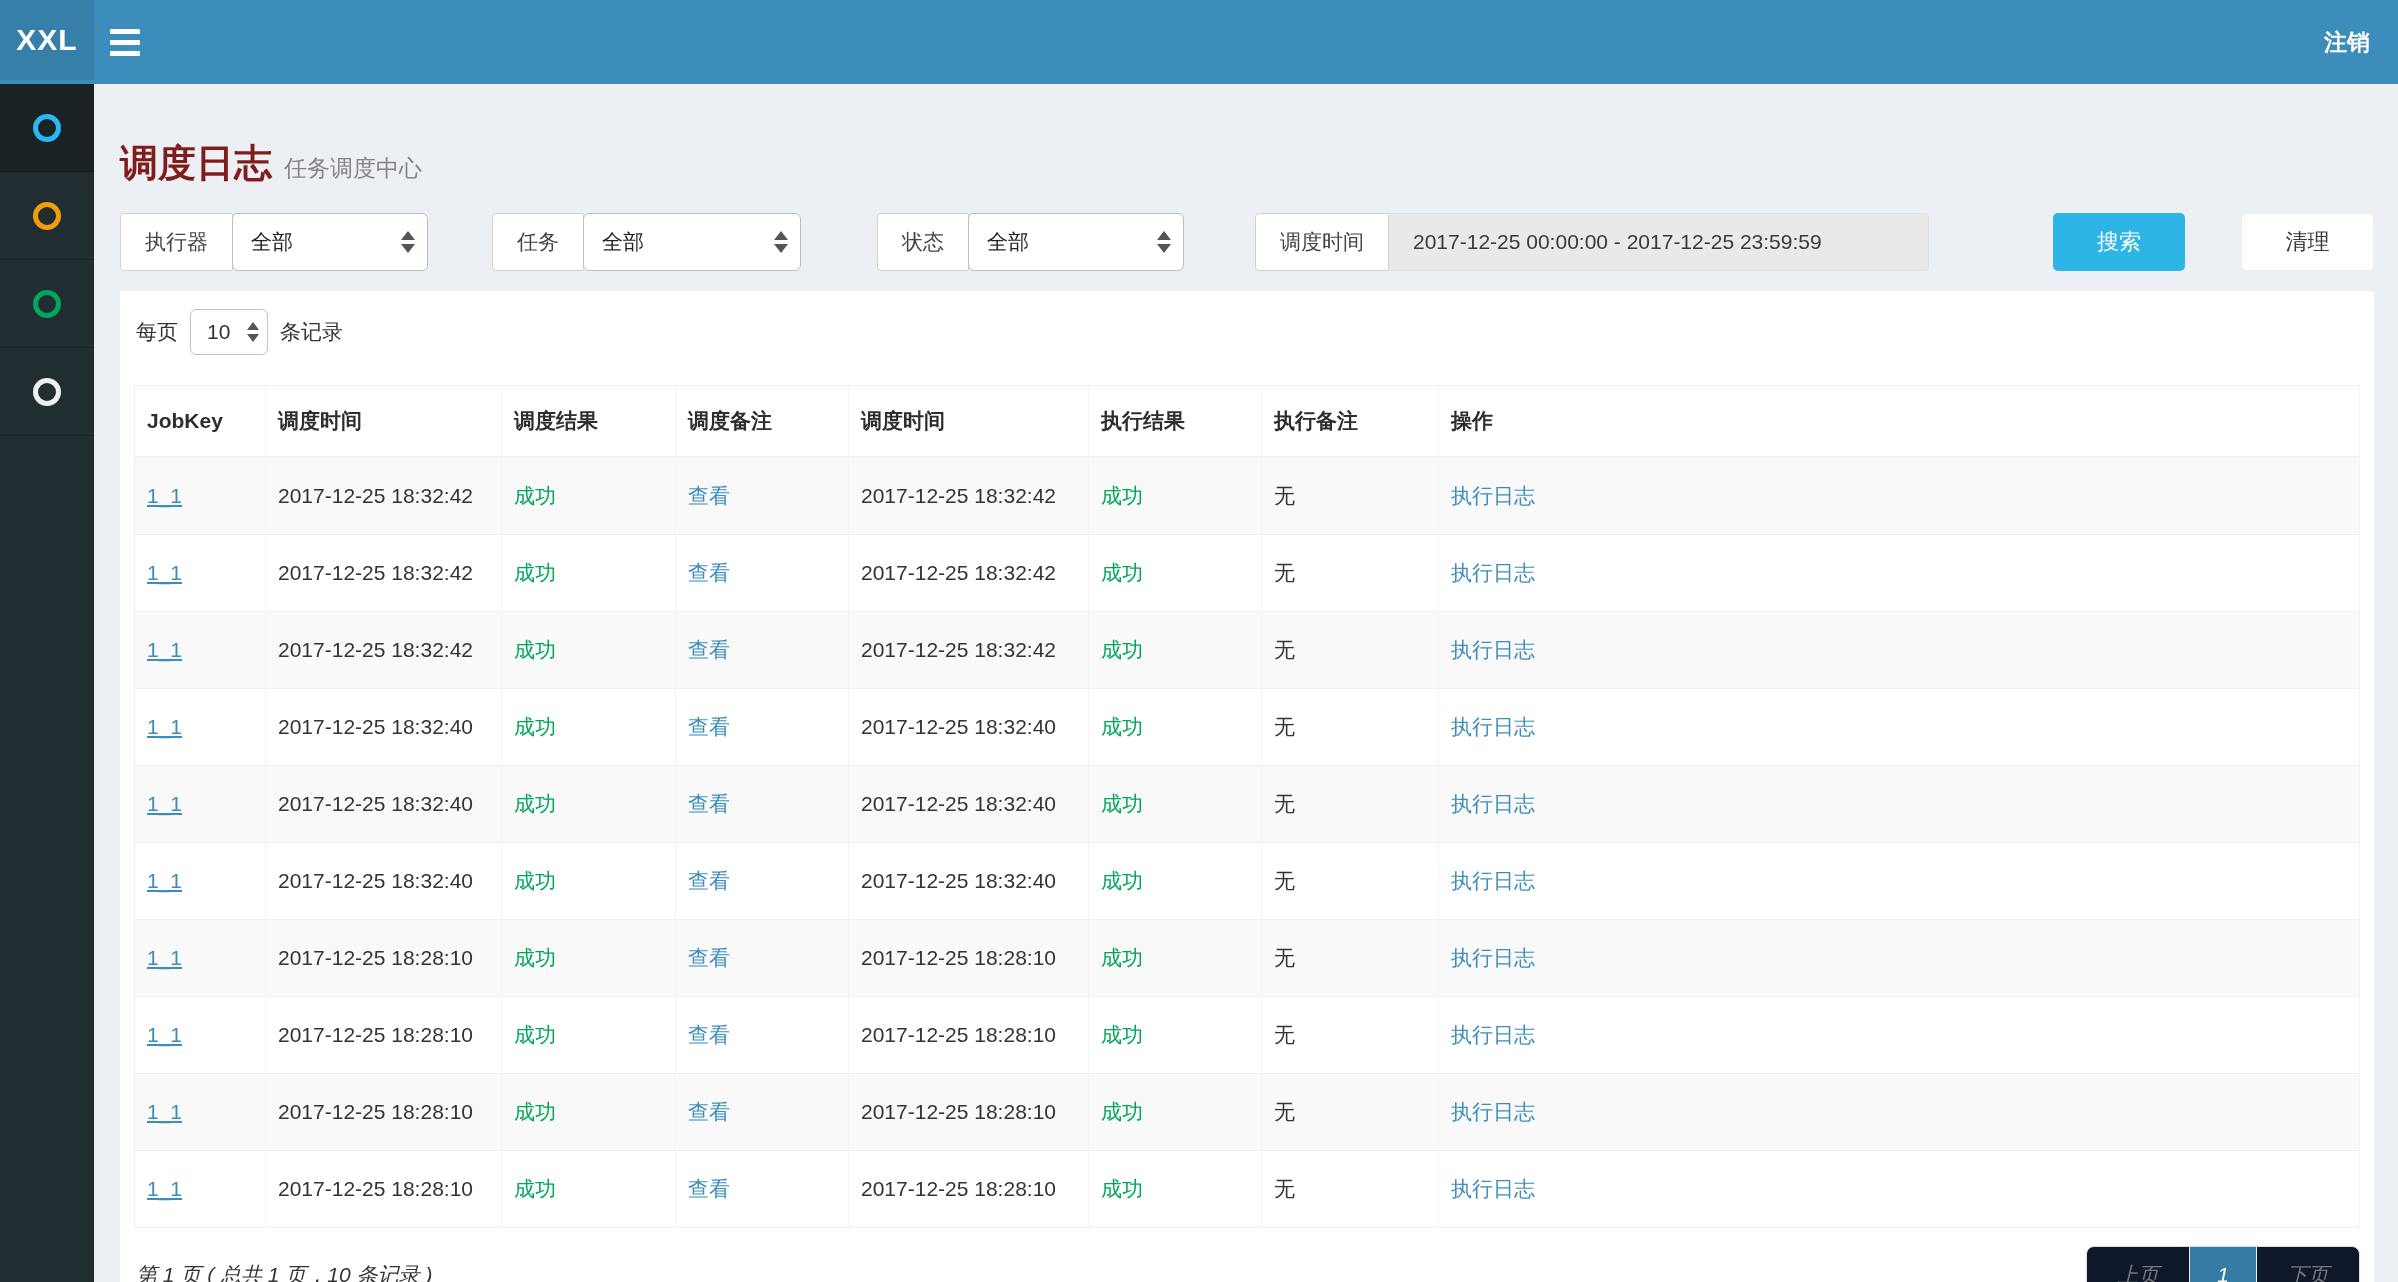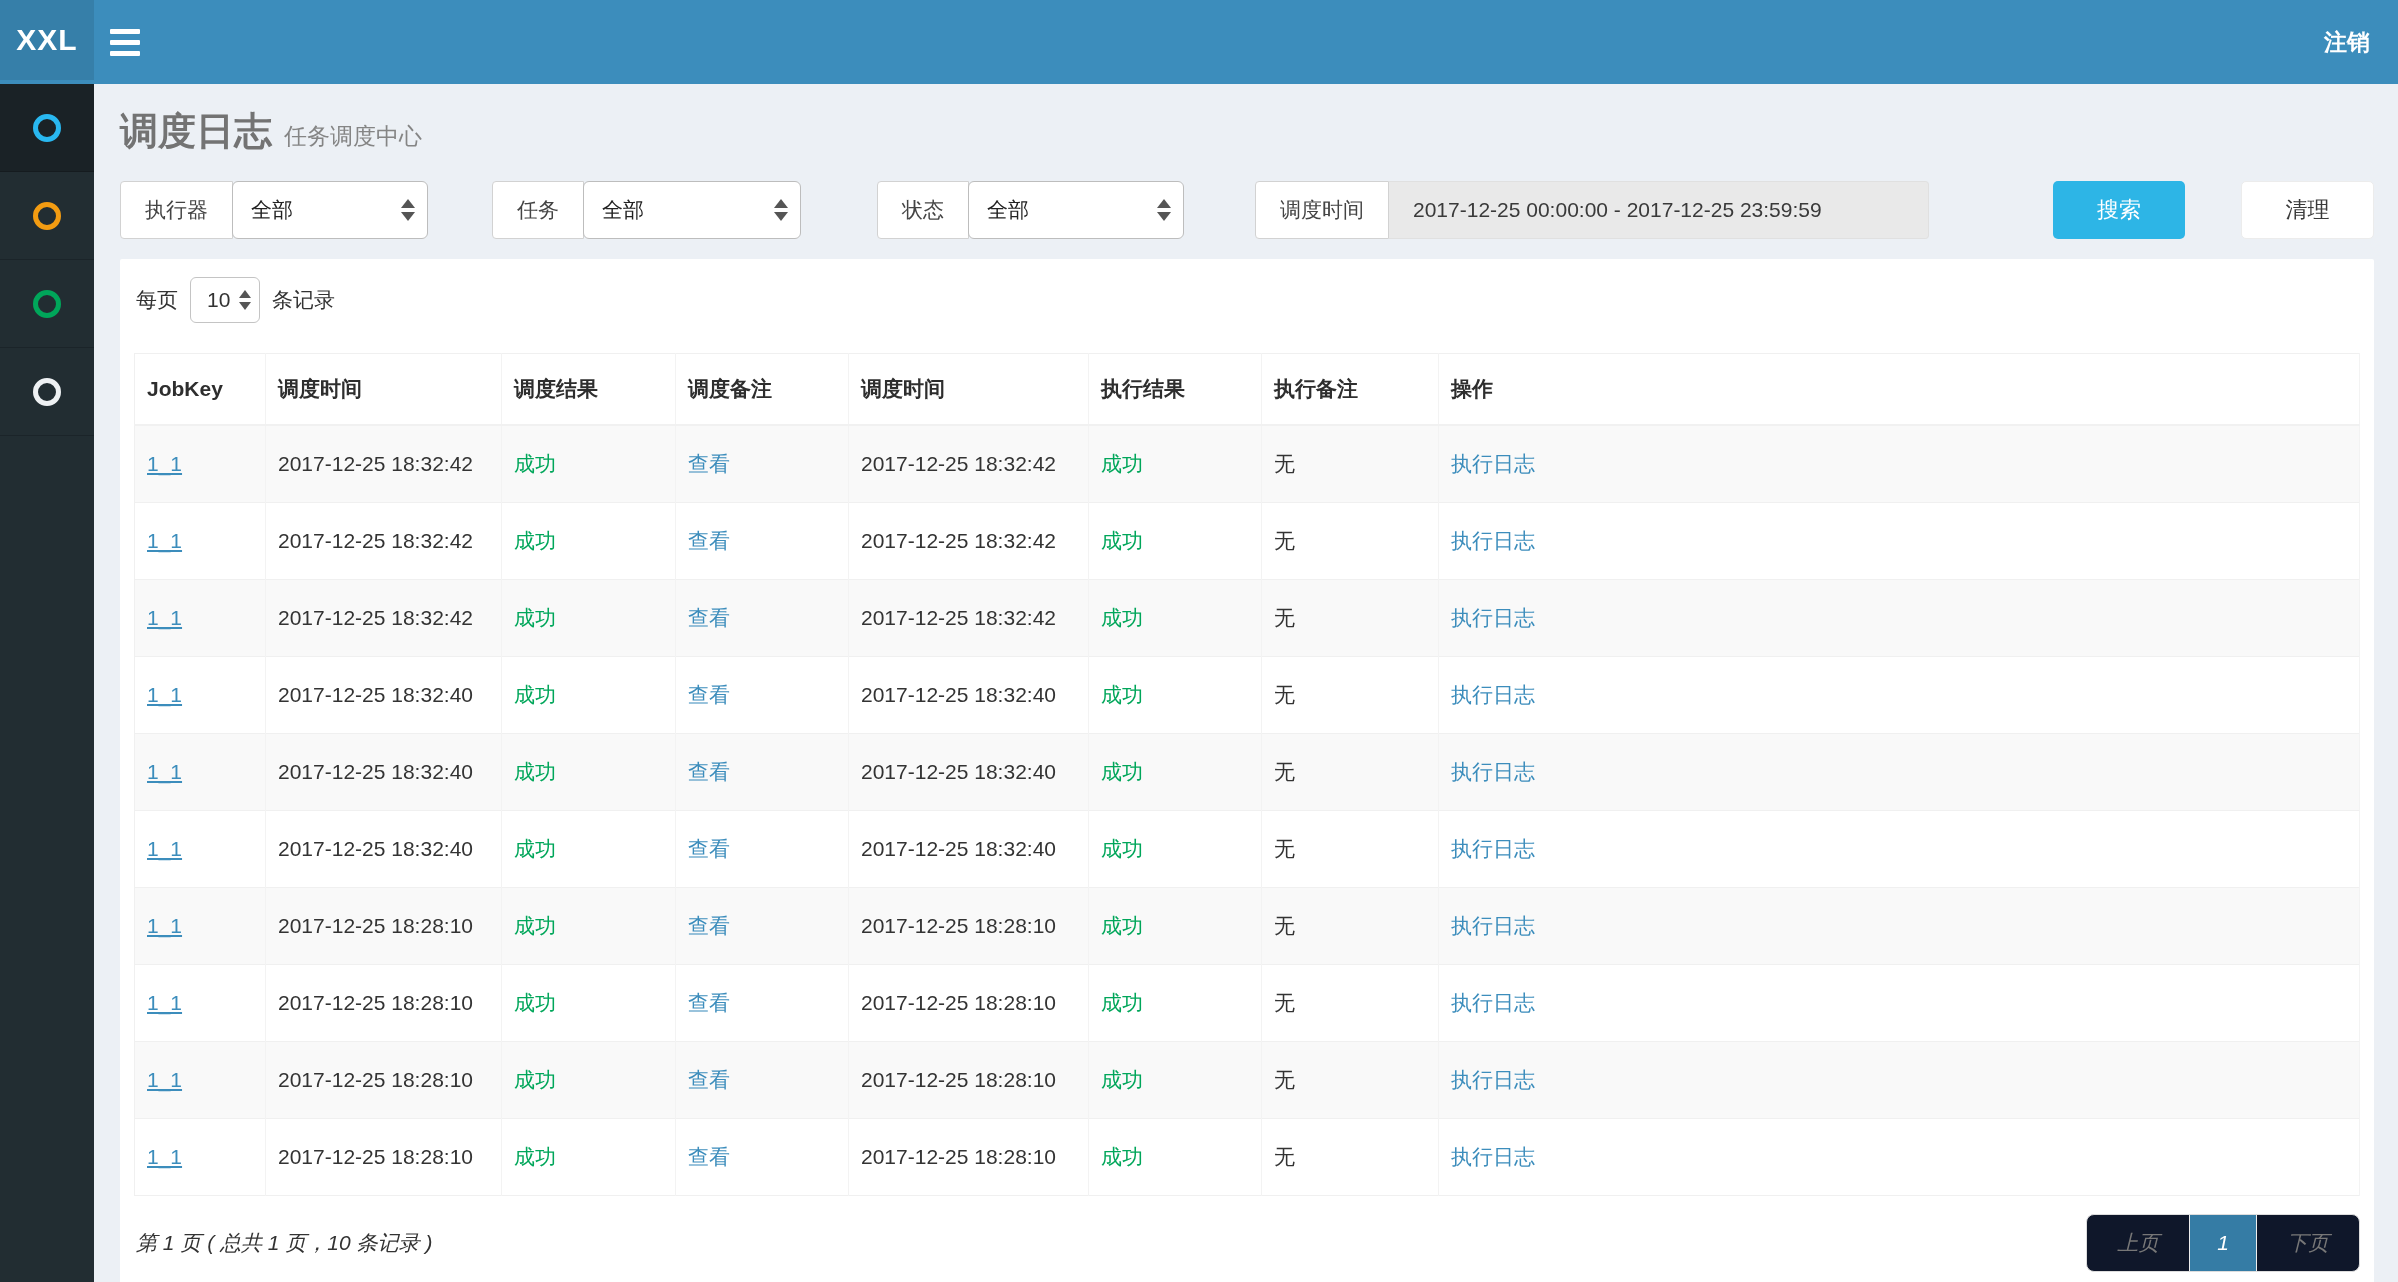--- a/index.html
+++ b/index.html
@@ -22,42 +22,42 @@
 
   
   .sidebar{position:absolute;left:0;top:84px;width:94px;height:1198px;background:var(--sidebar_bg);}
   .side-item{height:88px;display:flex;align-items:center;justify-content:center;cursor:pointer;border-bottom:1px solid rgba(0,0,0,0.18);}
   .side-item.active{background:var(--sidebar_item_active_bg);}
   .circle-icon{width:28px;height:28px;border-radius:50%;border:5px solid #fff;}
 
   
   .content{position:absolute;left:94px;top:84px;width:2304px;height:1198px;padding:0 24px 0 26px;}
   .content-header{padding:22px 0 8px 0;display:flex;align-items:baseline;}
-  .page-title{font-size:38px;font-weight:bold;color:#737373;}
+  .page-title{font-size:38px;font-weight:bold;color:#7f1d1d;margin-top:32px;}
   .page-subtitle{font-size:23px;color:#858585;margin-left:12px;}
 
   
   .filter-row{margin-top:16px;display:flex;align-items:center;}
   .input-group{display:flex;align-items:stretch;height:58px;}
   .addon{background:#fff;border:1px solid #d2d2d2;border-radius:4px 0 0 4px;display:flex;align-items:center;padding:0 24px;color:#444;white-space:nowrap;}
   .fake-select{position:relative;background:#fff;border:1px solid #bdbdbd;border-radius:6px;margin-left:-1px;display:flex;align-items:center;padding:0 70px 0 18px;cursor:pointer;color:#222;}
   .sel-executor{width:196px;} .sel-job{width:218px;} .sel-status{width:216px;}
   .stepper{position:absolute;right:12px;top:50%;transform:translateY(-50%);display:flex;flex-direction:column;gap:4px;}
   .tri-up{width:0;height:0;border-left:7px solid transparent;border-right:7px solid transparent;border-bottom:9px solid #555;}
   .tri-down{width:0;height:0;border-left:7px solid transparent;border-right:7px solid transparent;border-top:9px solid #555;}
   .gap1{width:64px;} .gap2{width:76px;} .gap3{width:71px;}
   .time-input{width:540px;background:#e9e9e9;border:1px solid #e0e0e0;border-left:none;border-radius:0 4px 4px 0;display:flex;align-items:center;padding:2px 24px;color:#3a3a3a;white-space:nowrap;cursor:pointer;}
   .btn{height:58px;border-radius:5px;display:flex;align-items:center;justify-content:center;cursor:pointer;font-size:22px;}
   .btn-search{margin-left:auto;background:var(--search_btn_bg);color:#fff;width:132px;}
   .btn-clear{margin-left:56px;background:#fff;color:#3a3a3a;width:133px;border:1px solid #ececec;}
 
   
   .box{margin-top:20px;background:var(--box_bg);padding:18px 14px 24px 14px;min-height:960px;border-radius:2px;}
   .pagesize-row{display:flex;align-items:center;font-size:21px;color:#333;padding-left:2px;}
-  .pagesize-select{position:relative;width:70px;height:46px;border:1px solid #c4c4c4;border-radius:6px;background:#fff;display:flex;align-items:center;padding-left:16px;margin:0 12px;cursor:pointer;}
+  .pagesize-select{position:relative;width:78px;height:46px;border:1px solid #c4c4c4;border-radius:6px;background:#fff;display:flex;align-items:center;padding-left:16px;margin:0 12px;cursor:pointer;}
   .pagesize-select .stepper{right:8px;}
   .pagesize-select .tri-up{border-left-width:6px;border-right-width:6px;border-bottom-width:8px;}
   .pagesize-select .tri-down{border-left-width:6px;border-right-width:6px;border-top-width:8px;}
 
   
   table{width:100%;border-collapse:collapse;margin-top:30px;border:1px solid var(--table_border);}
   th{font-weight:bold;text-align:left;padding:21px 12px;font-size:21px;color:#2e2e2e;border-right:1px solid #f3f3f3;border-bottom:2px solid #f1f1f1;background:#fff;}
   td{padding:24px 12px;font-size:21px;border-right:1px solid #f3f3f3;border-top:1px solid var(--table_border);}
   tbody tr:nth-child(odd){background:var(--stripe_bg);}
   a.link{color:var(--link_color);text-decoration:none;cursor:pointer;}

